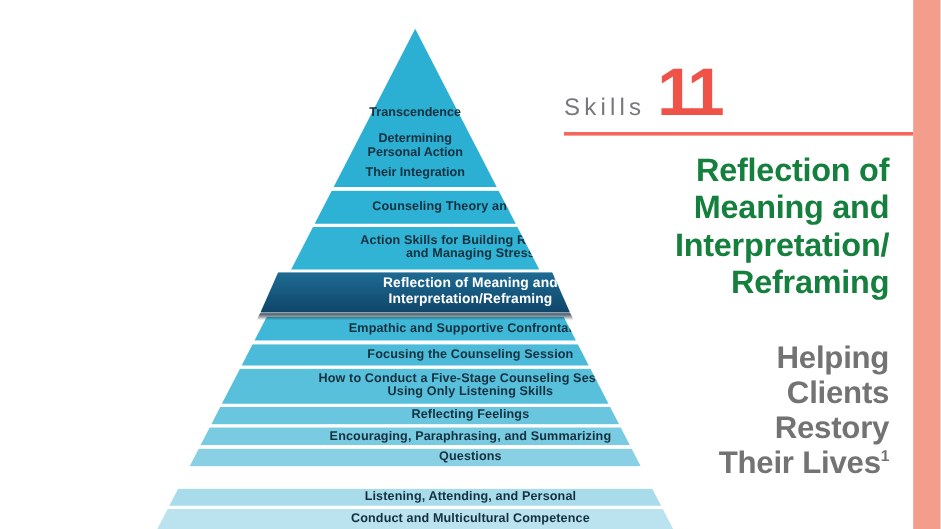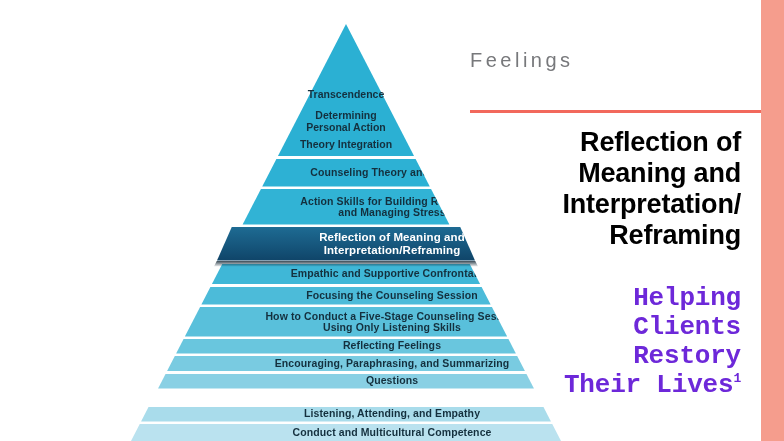--- a/index.html
+++ b/index.html
@@ -46,21 +46,21 @@
 </head>
 <body>
 
 <div class="page">
 
   <div class="pyramid">
       <div class="band" style="top: 24px; height: 132px; background: rgb(43, 176, 211); clip-path: polygon(346px 0px, 414.059px 132px, 277.941px 132px);"></div>
       <div class="top-label" style="left: 346px; top: 89px; color: rgb(20, 48, 62);">Transcendence</div>
       <div class="top-label" style="left: 346px; top: 110px; color: rgb(20, 48, 62);">Determining
 Personal Action</div>
-      <div class="top-label" style="left: 346px; top: 139px; color: rgb(20, 48, 62);">Theory Integration</div>
+      <div class="top-label" style="left: 346px; top: 139px; color: rgb(20, 48, 62);">Their Integration</div>
       <div class="band" style="top: 158.5px; height: 28px; background: rgb(45, 177, 212); clip-path: polygon(276.652px 0px, 415.348px 0px, 429.785px 28px, 262.215px 28px);">
         <div class="band-label" style="color: rgb(20, 48, 62);">Counseling Theory and Practice</div>
       </div>
       <div class="band" style="top: 189px; height: 35.5px; background: rgb(49, 179, 213); clip-path: polygon(260.926px 0px, 431.074px 0px, 449.378px 35.5px, 242.622px 35.5px);">
         <div class="band-label" style="color: rgb(20, 48, 62);">Action Skills for Building Resilience
 and Managing Stress</div>
       </div>
       <div class="band" style="top: 263.5px; height: 20.5px; background: rgb(63, 183, 215); clip-path: polygon(222.514px 0px, 469.486px 0px, 480.056px 20.5px, 211.944px 20.5px);">
         <div class="band-label" style="color: rgb(20, 48, 62);">Empathic and Supportive Confrontation</div>
       </div>
@@ -74,42 +74,43 @@
       <div class="band" style="top: 339px; height: 14.5px; background: rgb(105, 198, 222); clip-path: polygon(183.586px 0px, 508.414px 0px, 515.89px 14.5px, 176.11px 14.5px);">
         <div class="band-label" style="color: rgb(20, 48, 62);">Reflecting Feelings</div>
       </div>
       <div class="band" style="top: 356px; height: 15px; background: rgb(121, 203, 225); clip-path: polygon(174.821px 0px, 517.179px 0px, 524.913px 15px, 167.087px 15px);">
         <div class="band-label" style="color: rgb(20, 48, 62);">Encouraging, Paraphrasing, and Summarizing</div>
       </div>
       <div class="band" style="top: 373.5px; height: 15px; background: rgb(137, 208, 228); clip-path: polygon(165.798px 0px, 526.202px 0px, 533.936px 15px, 158.064px 15px);">
         <div class="band-label" style="color: rgb(20, 48, 62);">Questions</div>
       </div>
       <div class="band" style="top: 407px; height: 14.5px; background: rgb(169, 220, 235); clip-path: polygon(148.525px 0px, 543.475px 0px, 550.951px 14.5px, 141.049px 14.5px);">
-        <div class="band-label" style="color: rgb(20, 48, 62);">Listening, Attending, and Empathy</div>
+        <div class="band-label" style="color: rgb(20, 48, 62);">Listening, Attending, and Personal</div>
       </div>
       <div class="band" style="top: 424px; height: 18px; background: rgb(186, 226, 239); clip-path: polygon(139.76px 0px, 552.24px 0px, 561.521px 18px, 130.479px 18px);">
         <div class="band-label" style="color: rgb(20, 48, 62);">Conduct and Multicultural Competence</div>
       </div>
       <div class="band" style="top: 226.5px; height: 34px; background: linear-gradient(rgb(30, 107, 147) 0%, rgb(22, 86, 124) 55%, rgb(15, 68, 104) 100%); clip-path: polygon(232px 0px, 460px 0px, 475px 34px, 217px 34px);">
         <div class="ribbon-label" style="color: rgb(255, 255, 255);">Reflection of Meaning and
 Interpretation/Reframing</div>
       </div>
       <div style="position: absolute; left: 0px; width: 784px; top: 260.5px; height: 6px; background: linear-gradient(rgba(9, 30, 44, 0.8) 0%, rgba(9, 30, 44, 0) 100%); clip-path: polygon(217px 0px, 475px 0px, 478px 6px, 214px 6px);"></div>
     </div>
 
   <div class="chapter-row">
-    <span class="chapter-word" style="color: rgb(119, 120, 123);">Feelings</span>
+    <span class="chapter-word" style="color: rgb(119, 120, 123);">Skills</span>
+    <span class="chapter-num" style="color: rgb(239, 83, 72);">11</span>
   </div>
   <div class="chapter-rule" style="background: rgb(242, 104, 92);"></div>
 
-  <div class="chapter-title" style="color: #000000;">Reflection of
+  <div class="chapter-title" style="color: #15803d;">Reflection of
 Meaning and
 Interpretation/
 Reframing</div>
 
-  <div class="chapter-subtitle" style="color: #6d28d9; font-family: Liberation Mono, monospace;"><span>Helping
+  <div class="chapter-subtitle" style="color: #737373;"><span>Helping
 Clients
 Restory
 Their Lives</span><sup>1</sup></div>
 
   <div class="accent-bar" style="background: rgb(245, 157, 141);"></div>
 
 </div>
 
 </body></html>

